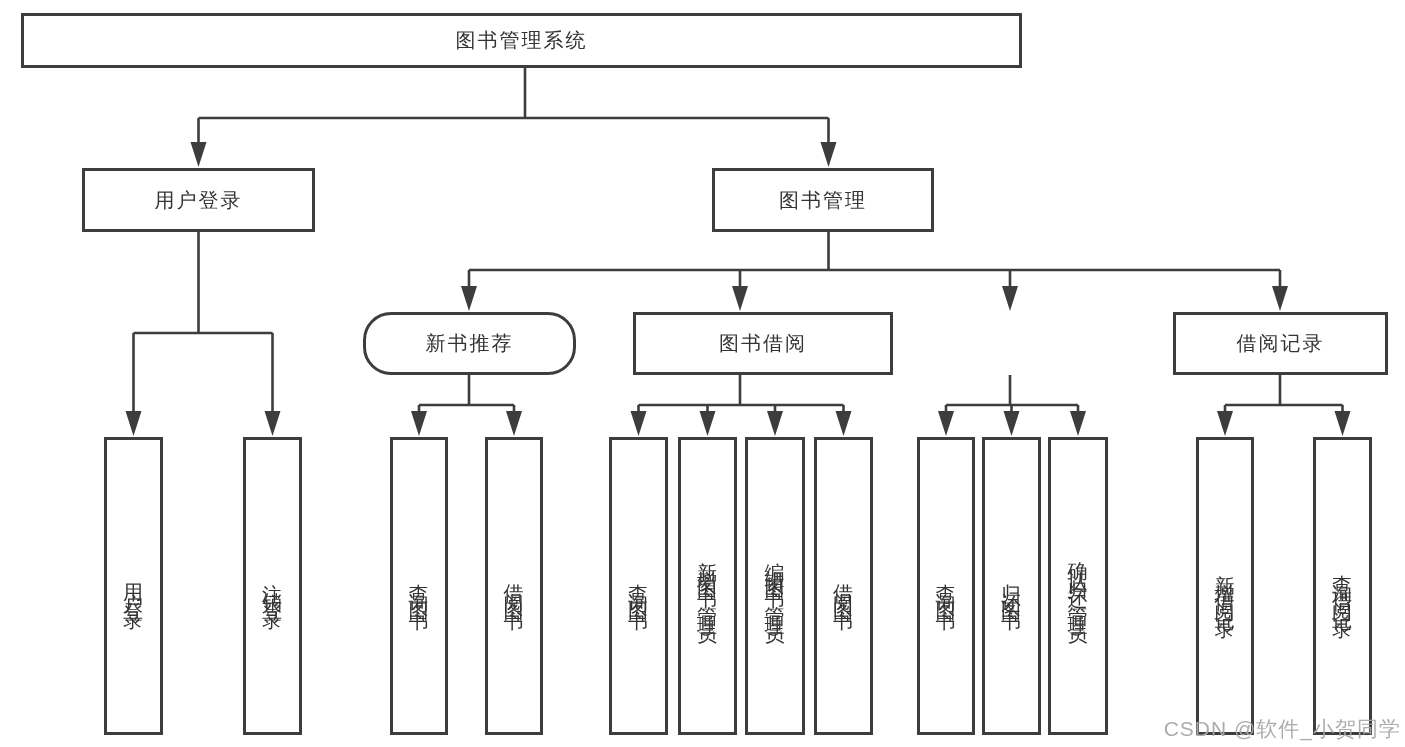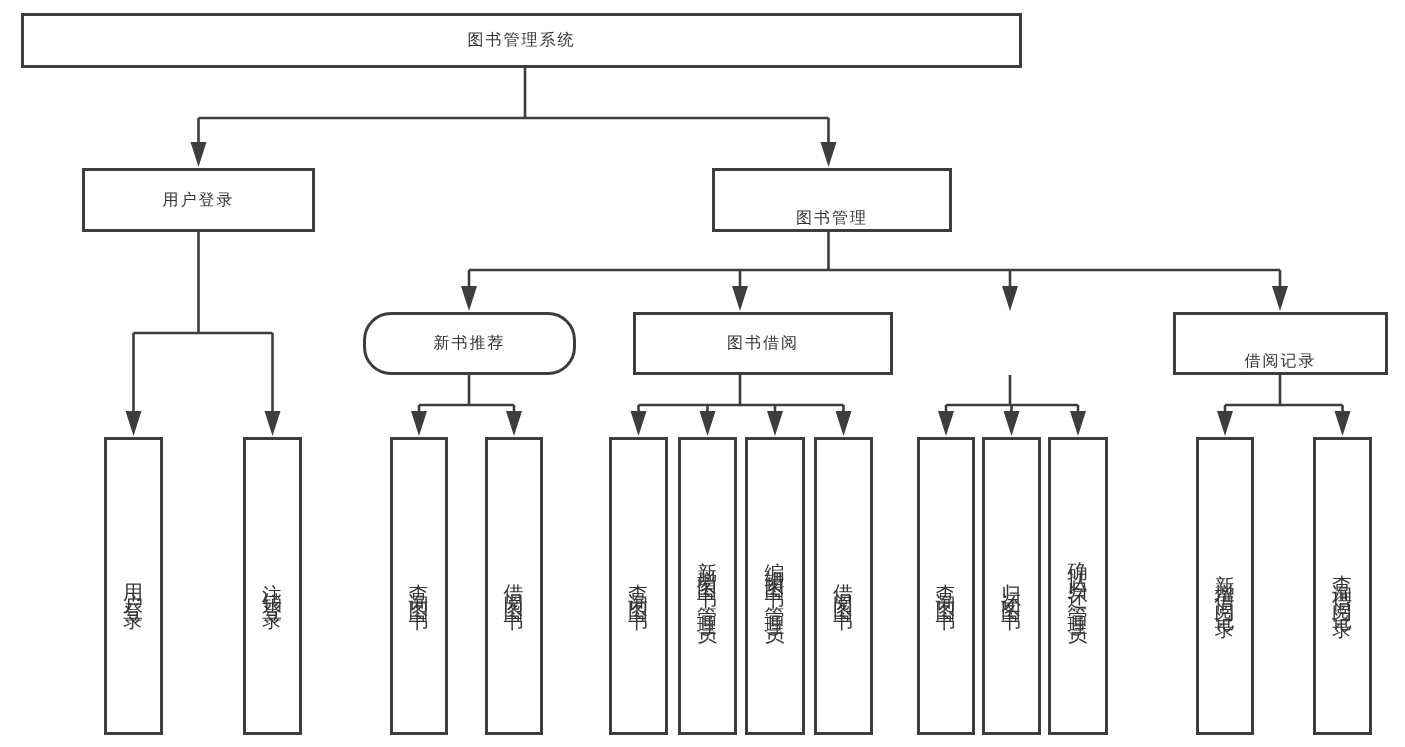--- a/index.html
+++ b/index.html
@@ -25,21 +25,21 @@
   }
   .node {
     position: absolute;
     box-sizing: border-box;
     background: #ffffff;
     border: 3px solid #3d3d3d;
     display: flex;
     align-items: center;
     justify-content: center;
     color: #333333;
-    font-size: 16px;
+    font-size: 20px;
     letter-spacing: 2px;
     white-space: nowrap;
   }
   .vnode {
     position: absolute;
     box-sizing: border-box;
     background: #ffffff;
     border: 3px solid #3d3d3d;
     display: flex;
     align-items: center;
@@ -91,31 +91,31 @@
              M1217,411 h16 l-8,25 z M1334.5,411 h16 l-8,25 z" fill="#3d3d3d" stroke="none"></path>
   </svg>
 
   <div class="node" style="left:21px; top:13px; width:1001px; height:55px;">
     <span>图书管理系统</span>
   </div>
 
   <div class="node" style="left:82px; top:168px; width:233px; height:64px;">
     <span>用户登录</span>
   </div>
-  <div class="node" style="left:712px; top:168px; width:240px; height:64px;align-items:flex-end;">
+  <div class="node" style="left:712px; top:168px; width:222px; height:64px;">
     <span>图书管理</span>
   </div>
 
   <div class="node" style="left:363px; top:312px; width:213px; height:63px;border-radius:28px;">
     <span>新书推荐</span>
   </div>
   <div class="node" style="left:633px; top:312px; width:260px; height:63px;text-align:center;">
     <span>图书借阅</span>
   </div>
-  <div class="node" style="left:1173px; top:312px; width:215px; height:63px;align-items:flex-end;">
+  <div class="node" style="left:1173px; top:312px; width:215px; height:63px;">
     <span>借阅记录</span>
   </div>
 
   <div class="vnode" style="left:104px; width:59px;">
     <span class="vtext">用户登录</span>
   </div>
   <div class="vnode" style="left:243px; width:59px;">
     <span class="vtext">注销登录</span>
   </div>
 
@@ -149,14 +149,15 @@
     <span class="vtext">确认归还（管理员）</span>
   </div>
 
   <div class="vnode" style="left:1196px; width:58px;">
     <span class="vtext">新增借阅记录</span>
   </div>
   <div class="vnode" style="left:1313px; width:59px;">
     <span class="vtext">查询借阅记录</span>
   </div>
 
+  <div class="watermark">CSDN @软件_小贺同学</div>
 
 </div>
 
 </body></html>

